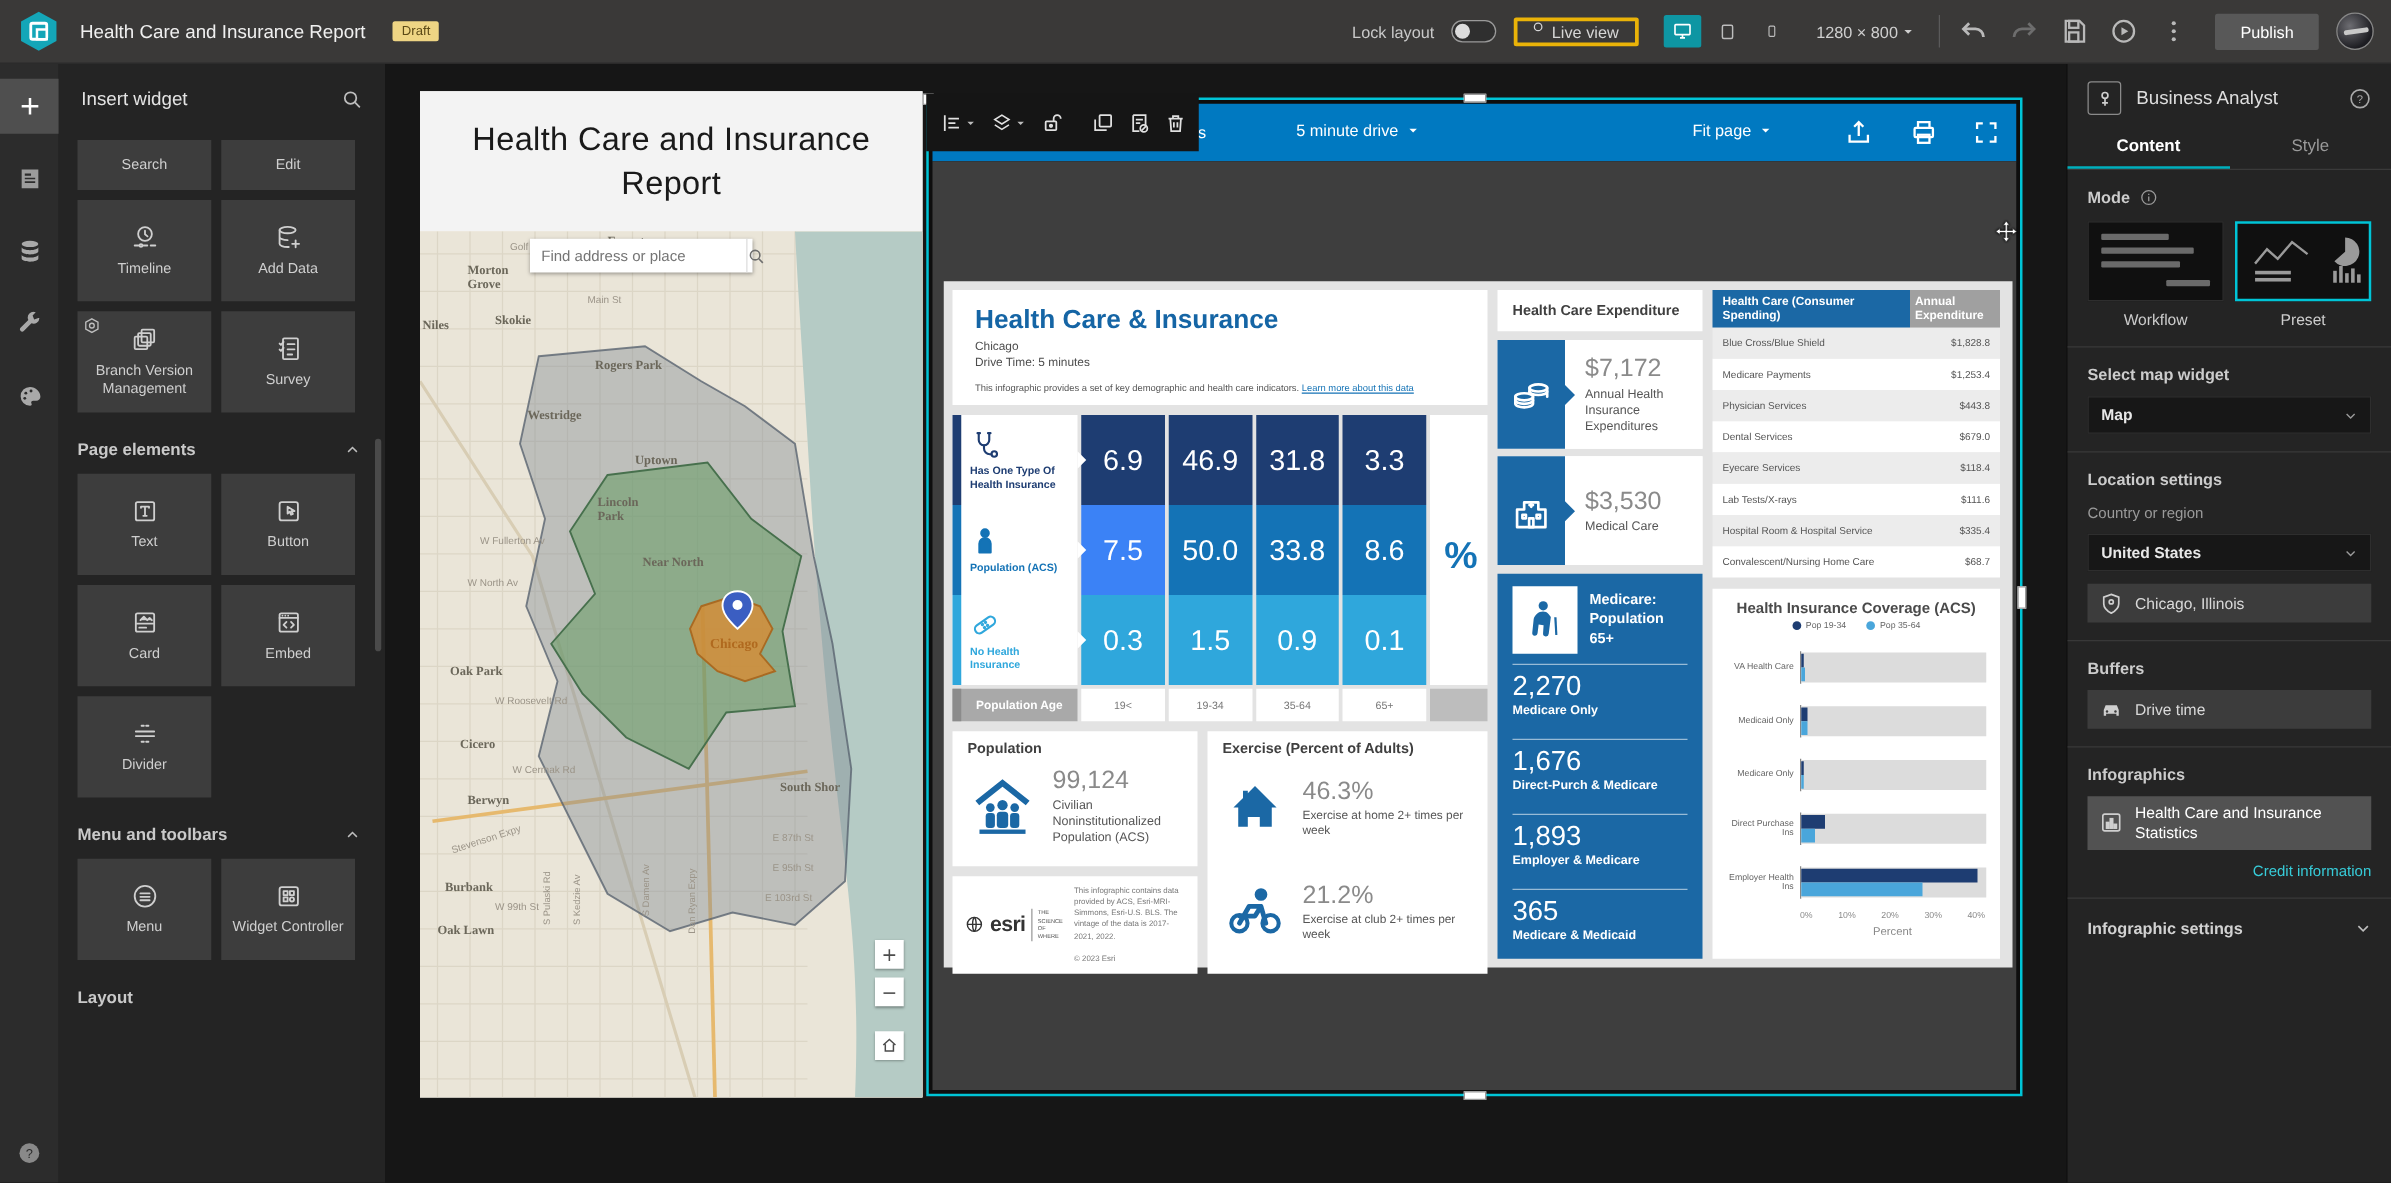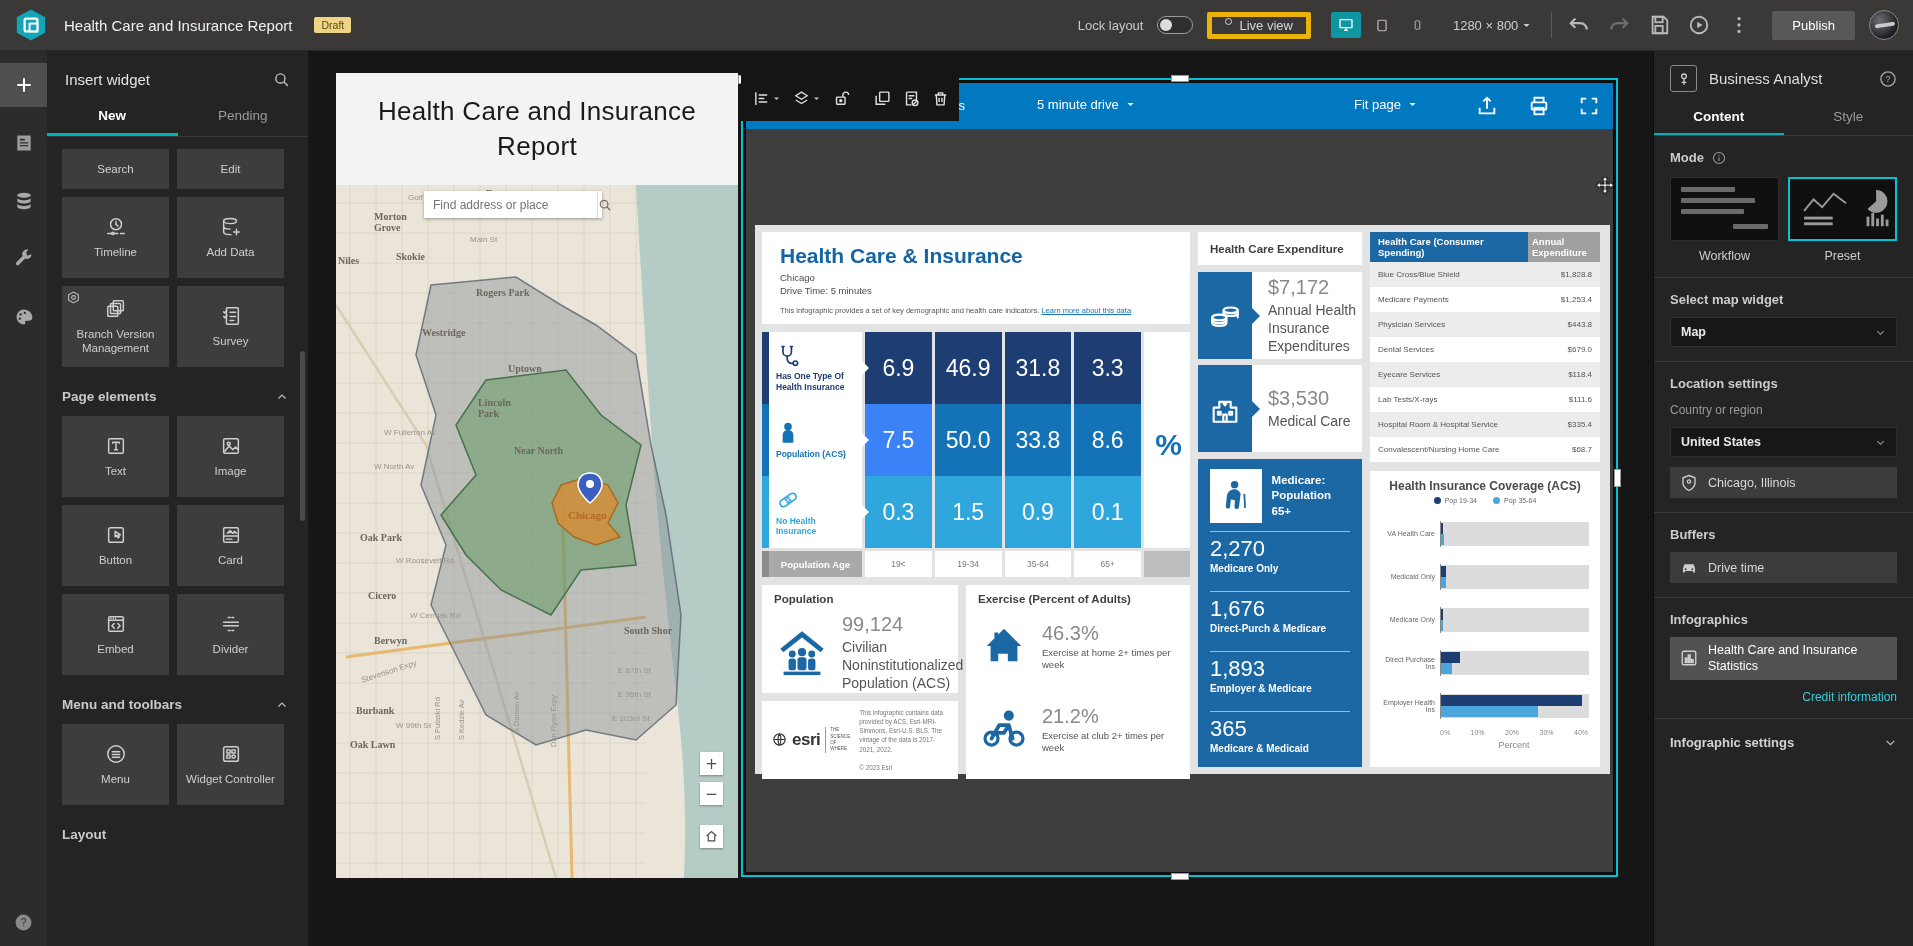--- a/index.html
+++ b/index.html
@@ -10,21 +10,21 @@
 
   
   .topbar{position:absolute;left:0;top:0;width:1913px;height:51px;background:#3a3938;display:flex;align-items:center;padding:0 14px;border-bottom:1px solid #2a2a2a;z-index:50}
   .logo{width:34px;height:36px;margin-right:16px}
   .app-title{color:#f0f0f0;font-size:15px}
   .draft{background:#eed584;color:#5c4a16;font-size:10.5px;padding:2px 7px;border-radius:2px;margin-left:22px}
   .topbar-right{margin-left:auto;display:flex;align-items:center;gap:14px}
   .lock-label{color:#c9c9c9;font-size:13px}
   .toggle{width:36px;height:18px;border:1px solid #9a9a9a;border-radius:10px;background:#2f2f2f;position:relative}
   .toggle .knob{position:absolute;left:2px;top:2px;width:12px;height:12px;border-radius:50%;background:#dcdcdc}
-  .liveview{display:flex;align-items:flex-start;gap:7px;border:5px solid #eab308;color:#d6d6d6;font-size:13px;padding:1px 13px;border-radius:2px}
+  .liveview{display:flex;align-items:flex-start;gap:7px;border:3px solid #eab308;color:#d6d6d6;font-size:13px;padding:1px 13px;border-radius:2px}
   .liveview .dot{width:7px;height:7px;border:1.5px solid #d6d6d6;border-radius:50%}
   .devices{display:flex;align-items:center;gap:6px;margin-left:6px}
   .devbtn{width:30px;height:26px;display:flex;align-items:center;justify-content:center;border-radius:2px;color:#bdbdbd}
   .devbtn.active{background:#0e96a3;color:#fff}
   .size-dd{color:#cfcfcf;font-size:13px;display:flex;align-items:center;gap:4px;margin:0 6px}
   .tb-sep{width:1px;height:26px;background:#5a5a5a}
   .tb-icon{width:26px;height:22px;color:#b9b9b9}
   .tb-icon.dim{color:#6d6d6d}
   .publish{background:#585858;color:#fff;font-size:13px;padding:7px 20px;border-radius:2px;margin-left:6px}
   .avatar{width:30px;height:30px;border-radius:50%;background:radial-gradient(circle at 35% 35%,#6d6d72,#1d1d22 70%);border:1px solid #888;position:relative;overflow:hidden}
@@ -103,21 +103,21 @@
   .ins-foot .fv{flex:1;display:flex;gap:3px;margin-left:3px}
   .ins-foot .fc{flex:1;background:#fff;color:#777;font-size:8.5px;display:flex;align-items:center;justify-content:center}
   .ins-foot .fr{width:46px;margin-left:3px;background:#bdbdbd}
   .pct-glyph{position:absolute;right:8px;top:96px;font-size:30px;font-weight:bold;color:#1473b6}
   .col1-bottom{display:grid;grid-template-columns:196px 224px;gap:8px;height:178px}
   .pop-stack{display:flex;flex-direction:column;gap:8px}
   .pop-panel{height:108px;padding:8px 12px}
   .panel-h{font-size:11.5px;font-weight:bold;color:#3f3f3f}
   .pop-flex{display:flex;align-items:center;gap:12px;margin-top:8px}
   .stat-val{font-size:20px;color:#8a8a8a}
-  .stat-lbl{font-size:14px;color:#555;line-height:1.3;margin-top:2px}
+  .stat-lbl{font-size:10px;color:#555;line-height:1.3;margin-top:2px}
   .esri-panel{flex:1;padding:7px 10px;display:flex;align-items:center;gap:8px}
   .esri-logo{display:flex;align-items:center;gap:5px;border-right:0}
   .esri-word{font-size:17px;font-weight:bold;color:#333;letter-spacing:-.5px}
   .esri-tag{font-size:4.5px;color:#555;border-left:1px solid #999;padding-left:4px;line-height:1.4;width:26px}
   .esri-txt{font-size:6.3px;color:#777;line-height:1.45}
   .ex-panel{padding:8px 12px;display:flex;flex-direction:column}
   .ex-row{display:flex;align-items:center;gap:12px;flex:1;padding:6px 0}
 
   
   .col2{display:flex;flex-direction:column;gap:7px}
@@ -341,24 +341,20 @@
 <div class="insert-panel">
   <div class="ip-header">
     <span class="ip-title">Insert widget</span>
     <span class="ic ip-search">
         <svg viewBox="0 0 24 24" fill="none" stroke="currentColor" stroke-width="2">
           <circle cx="10.5" cy="10.5" r="6.5"></circle>
           <path d="M15.5 15.5L21 21"></path>
         </svg>
       </span>
   </div>
-  <div class="ip-tabs">
-    <span class="ip-tab active">New</span>
-    <span class="ip-tab">Pending</span>
-  </div>
   <div class="tiles-wrap" id="tiles-wrap">
       <div class="tile-grid">
         <div class="tile partial">
           <span class="lbl">Search</span>
         </div>
         <div class="tile partial">
           <span class="lbl">Edit</span>
         </div>
         <div class="tile full">
           <span class="ic t-ic">
@@ -418,30 +414,20 @@
       </div>
       <div class="tile-grid">
         <div class="tile full">
           <span class="ic t-ic">
             <svg viewBox="0 0 24 24" fill="none" stroke="currentColor" stroke-width="1.6" stroke-linecap="round" stroke-linejoin="round">
               <rect x="4" y="4" width="16" height="16" rx="1.5"></rect>
               <path d="M8.5 9V8h7v1M12 8v8M10.5 16h3"></path>
             </svg>
           </span>
           <span class="lbl">Text</span>
-        </div>
-        <div class="tile full">
-          <span class="ic t-ic">
-            <svg viewBox="0 0 24 24" fill="none" stroke="currentColor" stroke-width="1.6" stroke-linecap="round" stroke-linejoin="round">
-              <rect x="4" y="4" width="16" height="16" rx="1.5"></rect>
-              <circle cx="9.5" cy="9.5" r="1.6"></circle>
-              <path d="M5 18l5-6 4 4 3-3 3 3"></path>
-            </svg>
-          </span>
-          <span class="lbl">Image</span>
         </div>
         <div class="tile full">
           <span class="ic t-ic">
             <svg viewBox="0 0 24 24" fill="none" stroke="currentColor" stroke-width="1.6" stroke-linecap="round" stroke-linejoin="round">
               <rect x="4" y="4" width="16" height="16" rx="2"></rect>
               <path d="M11 8v6l1.8-1.6L14 15l1.6-.7-1.2-2.5H17z"></path>
             </svg>
           </span>
           <span class="lbl">Button</span>
         </div>

